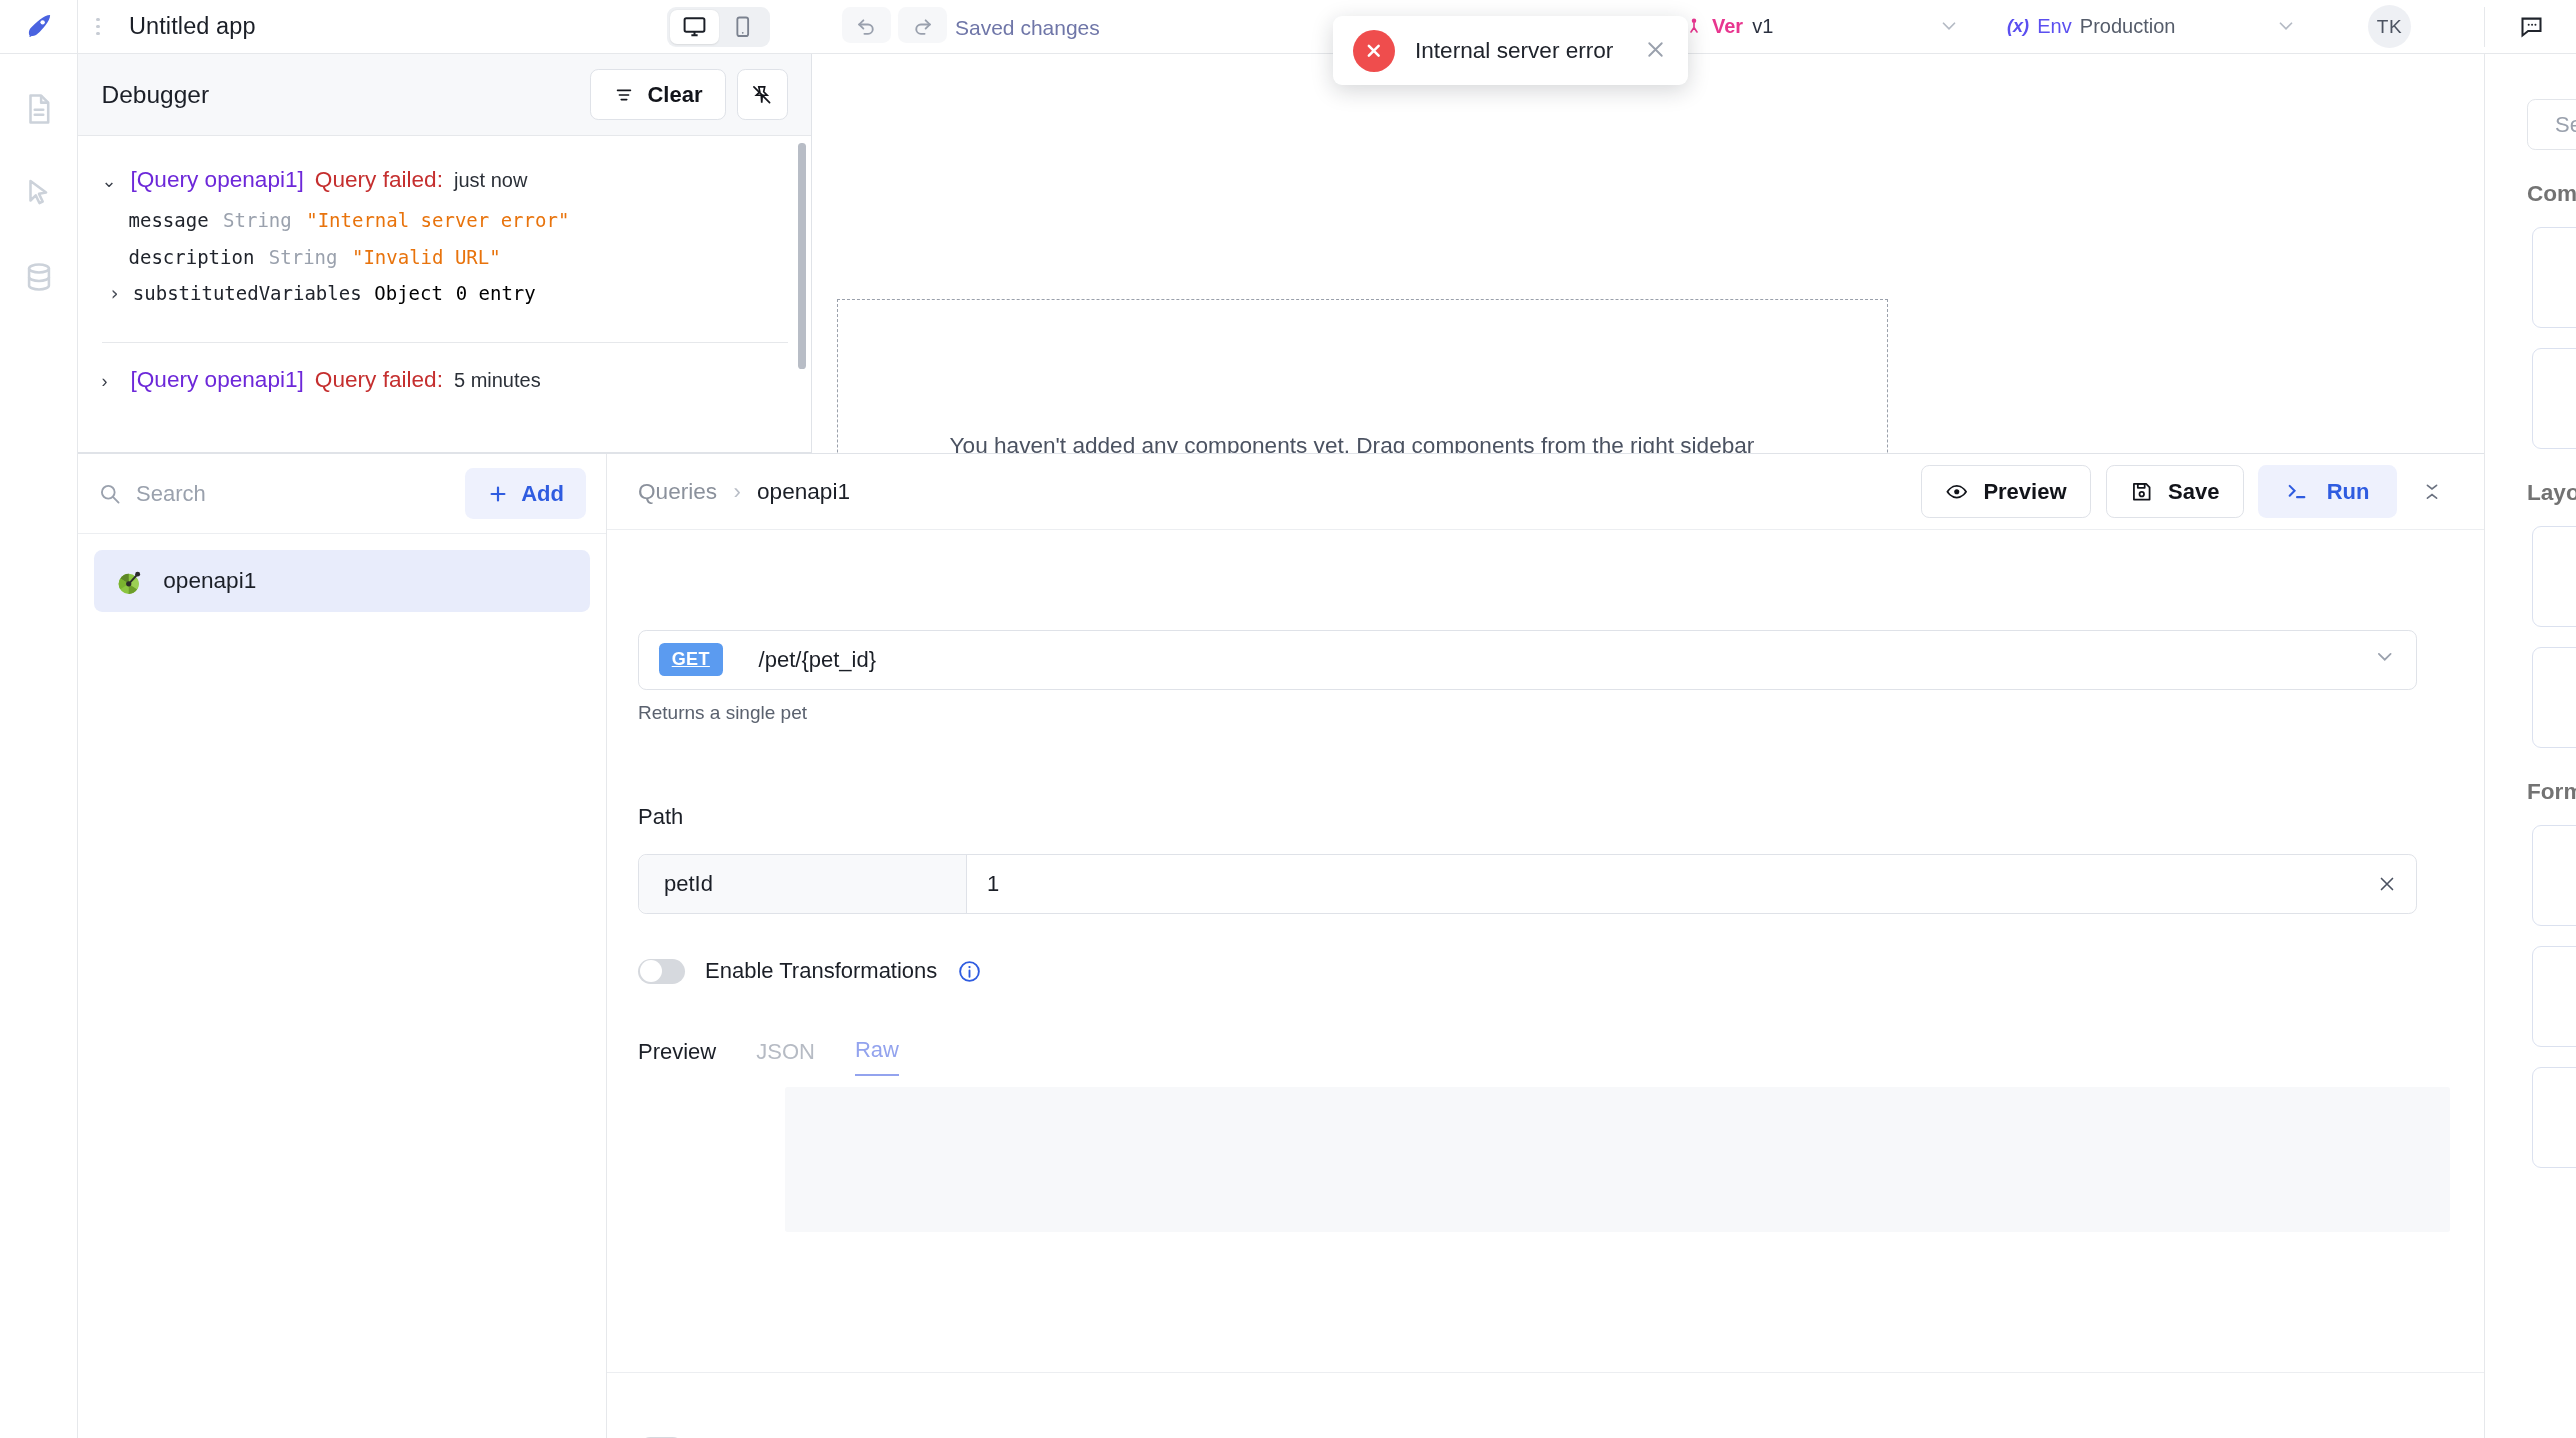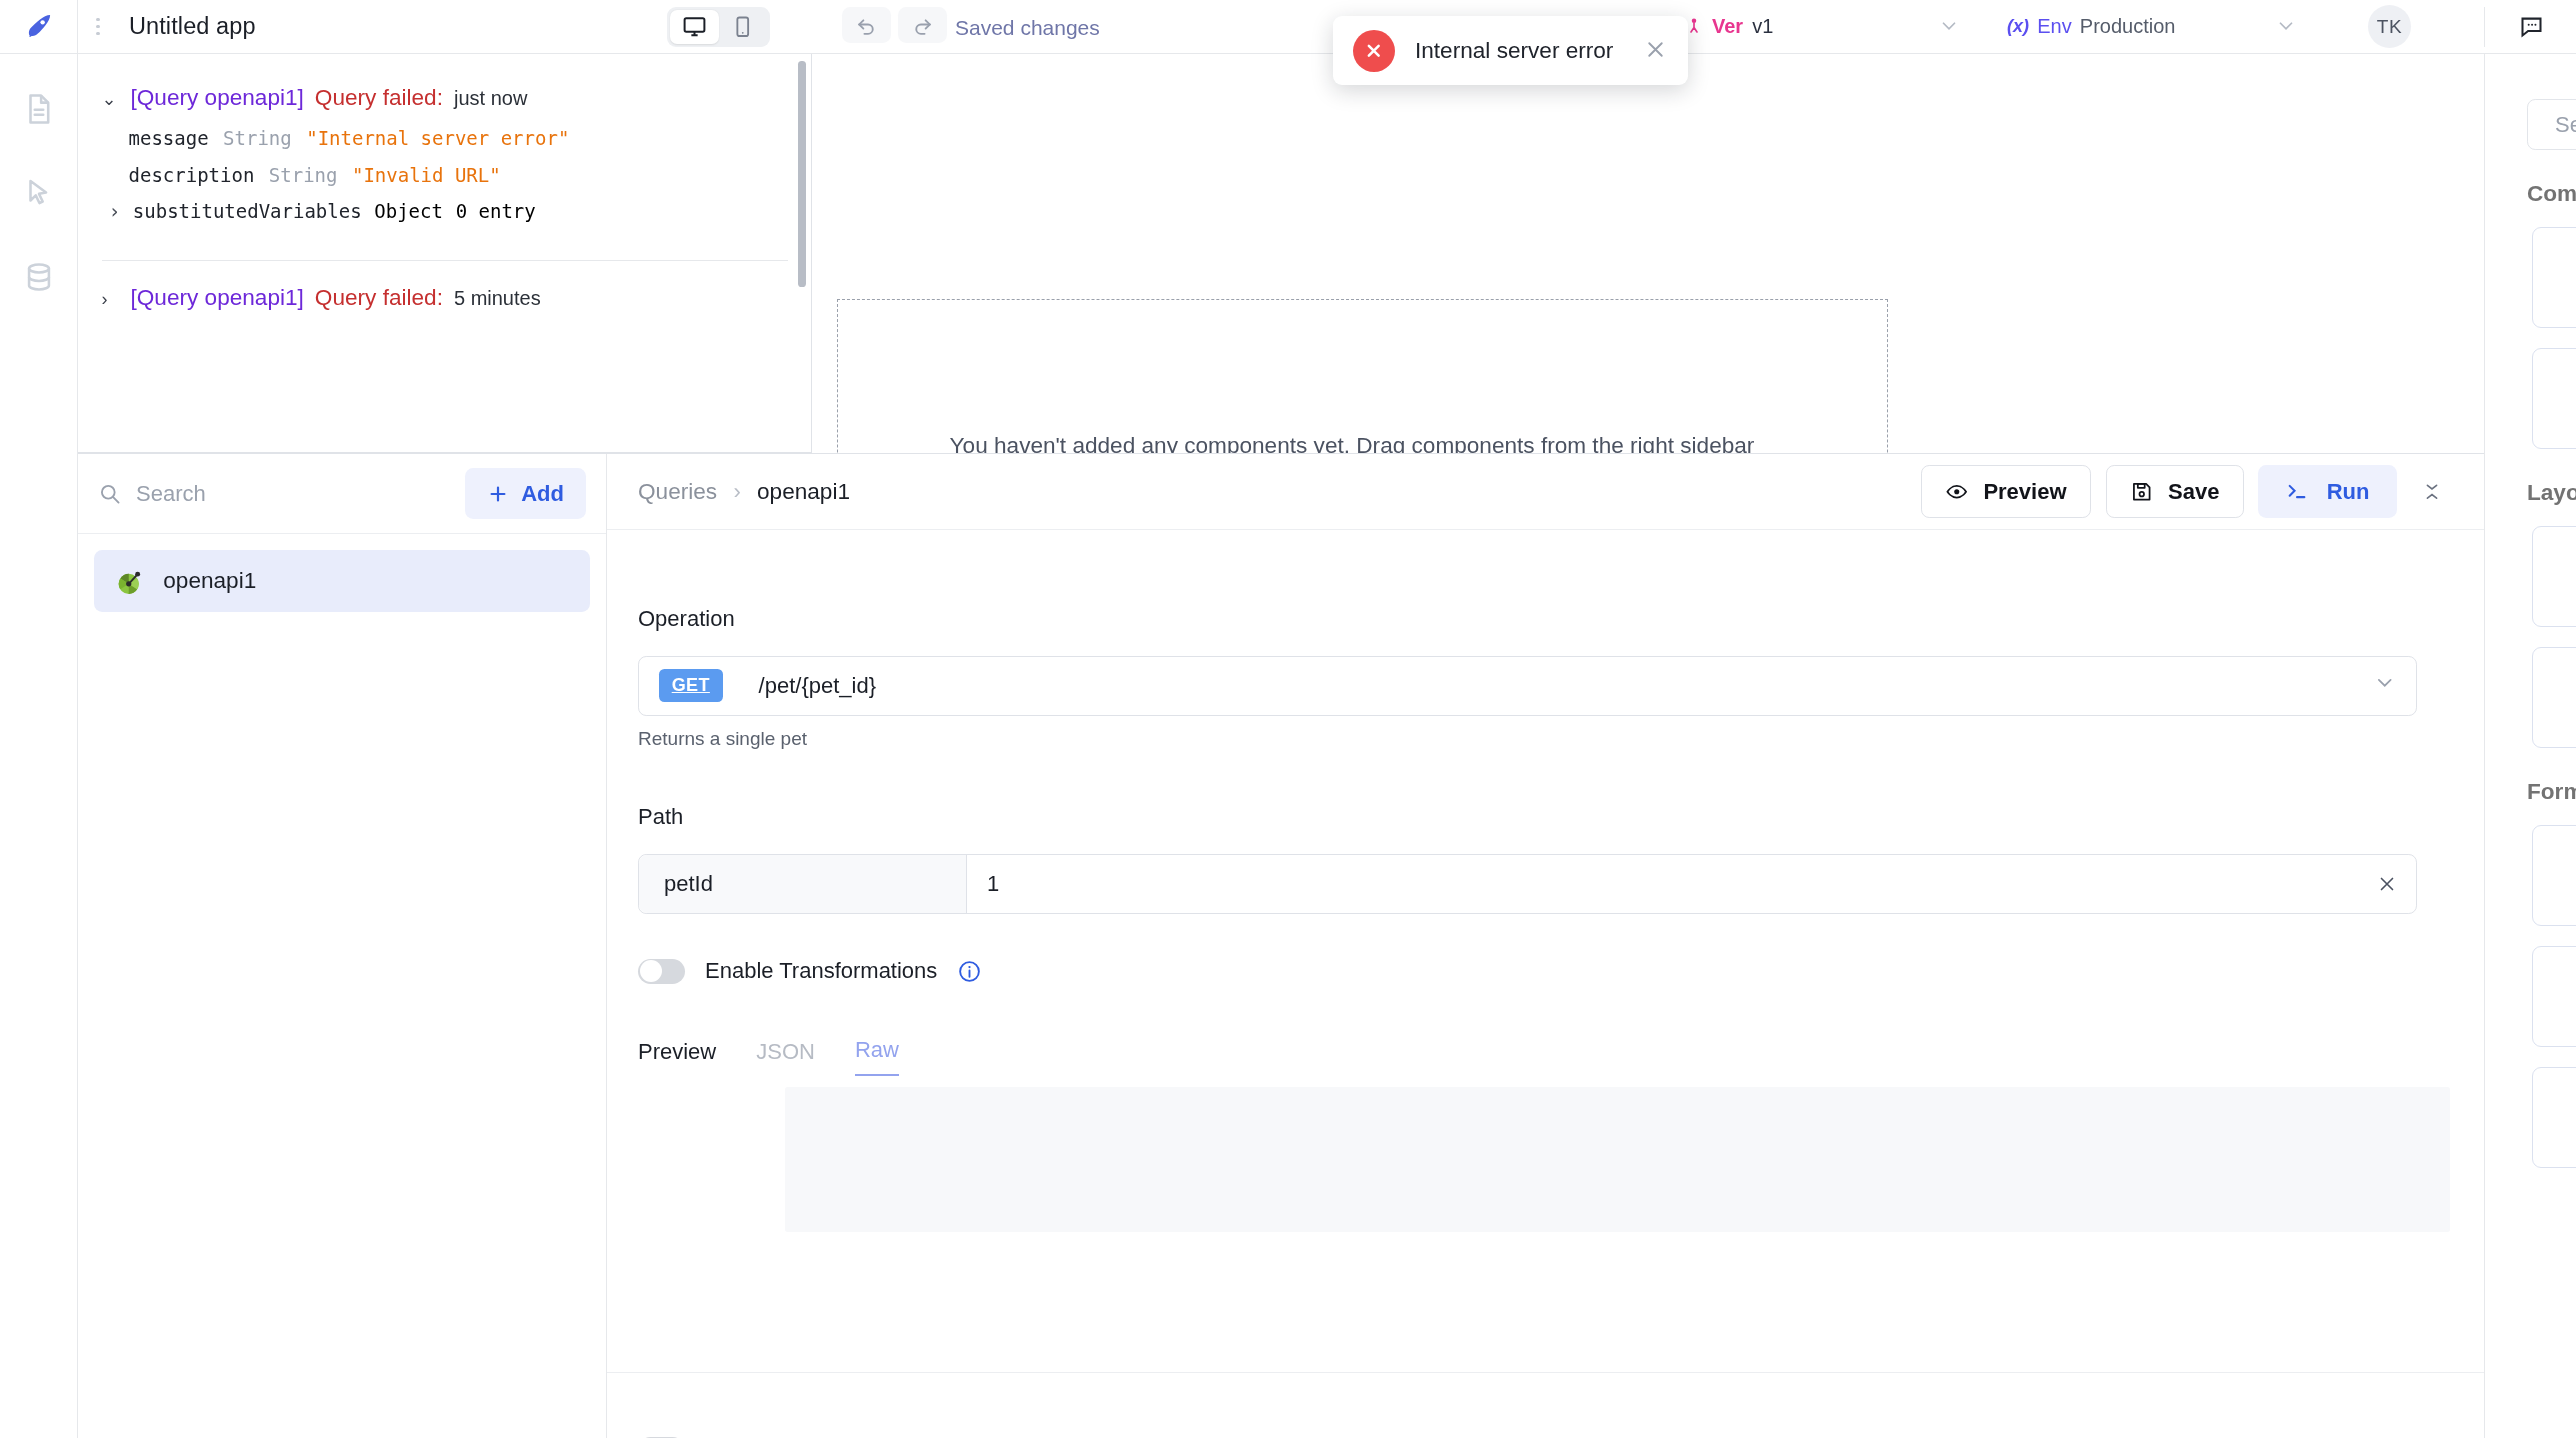--- a/index.html
+++ b/index.html
@@ -371,20 +371,37 @@
       </svg>
     </div>
   </div>
 
   <div class="canvas">
     <div class="canvas-inner"></div>
     <div class="canvas-empty">You haven't added any components yet. Drag components from the right sidebar</div>
   </div>
 
   <div class="debugger">
+    <div class="dbg-head">
+      <div class="dbg-title">Debugger</div>
+      <div class="dbg-actions">
+        <div class="btn-clear">
+          <svg width="22" height="22" viewBox="0 0 24 24" fill="none" stroke="#12141a" stroke-width="1.8" stroke-linecap="round">
+            <path d="M5 7h14M7 12h10M9 17h6"></path>
+          </svg>
+          <span>Clear</span>
+        </div>
+        <div class="btn-pin">
+          <svg width="23.5" height="23.5" viewBox="0 0 24 24" fill="none" stroke="#12141a" stroke-width="1.7" stroke-linecap="round">
+            <path d="M9 4h6l-1 5 3.5 3.5H12.5L12 20l-.5-7.5H6.5L10 9 9 4z"></path>
+            <path d="M4 4l16 16"></path>
+          </svg>
+        </div>
+      </div>
+    </div>
 
     <div class="dbg-body">
       <div class="log-entry">
         <div class="log-head">
           <span class="caret">⌄</span>
           <span class="log-q">[Query openapi1]</span>
           <span class="log-failed">Query failed:</span>
           <span class="log-time">just now</span>
         </div>
         <div class="kv">
@@ -485,21 +502,20 @@
               <path d="M7 5l5 4 5-4"></path>
                 <path d="M7 19l5-4 5 4"></path>
             </svg>
           </div>
         </div>
       </div>
 
       <div class="q-form">
 
         <div class="op-wrap">
-          <div class="sec-label">Operation</div>
           <div class="op-select">
             <span class="tag-get">GET</span>
             <span class="op-path">/pet/{pet_id}</span>
             <span class="op-caret">
               <svg width="23.5" height="23.5" viewBox="0 0 24 24" fill="none" stroke="#9aa1ad" stroke-width="1.8" stroke-linecap="round">
                   <path d="M6 9l6 6 6-6"></path>
                 </svg>
             </span>
           </div>
           <div class="op-hint">Returns a single pet</div>

